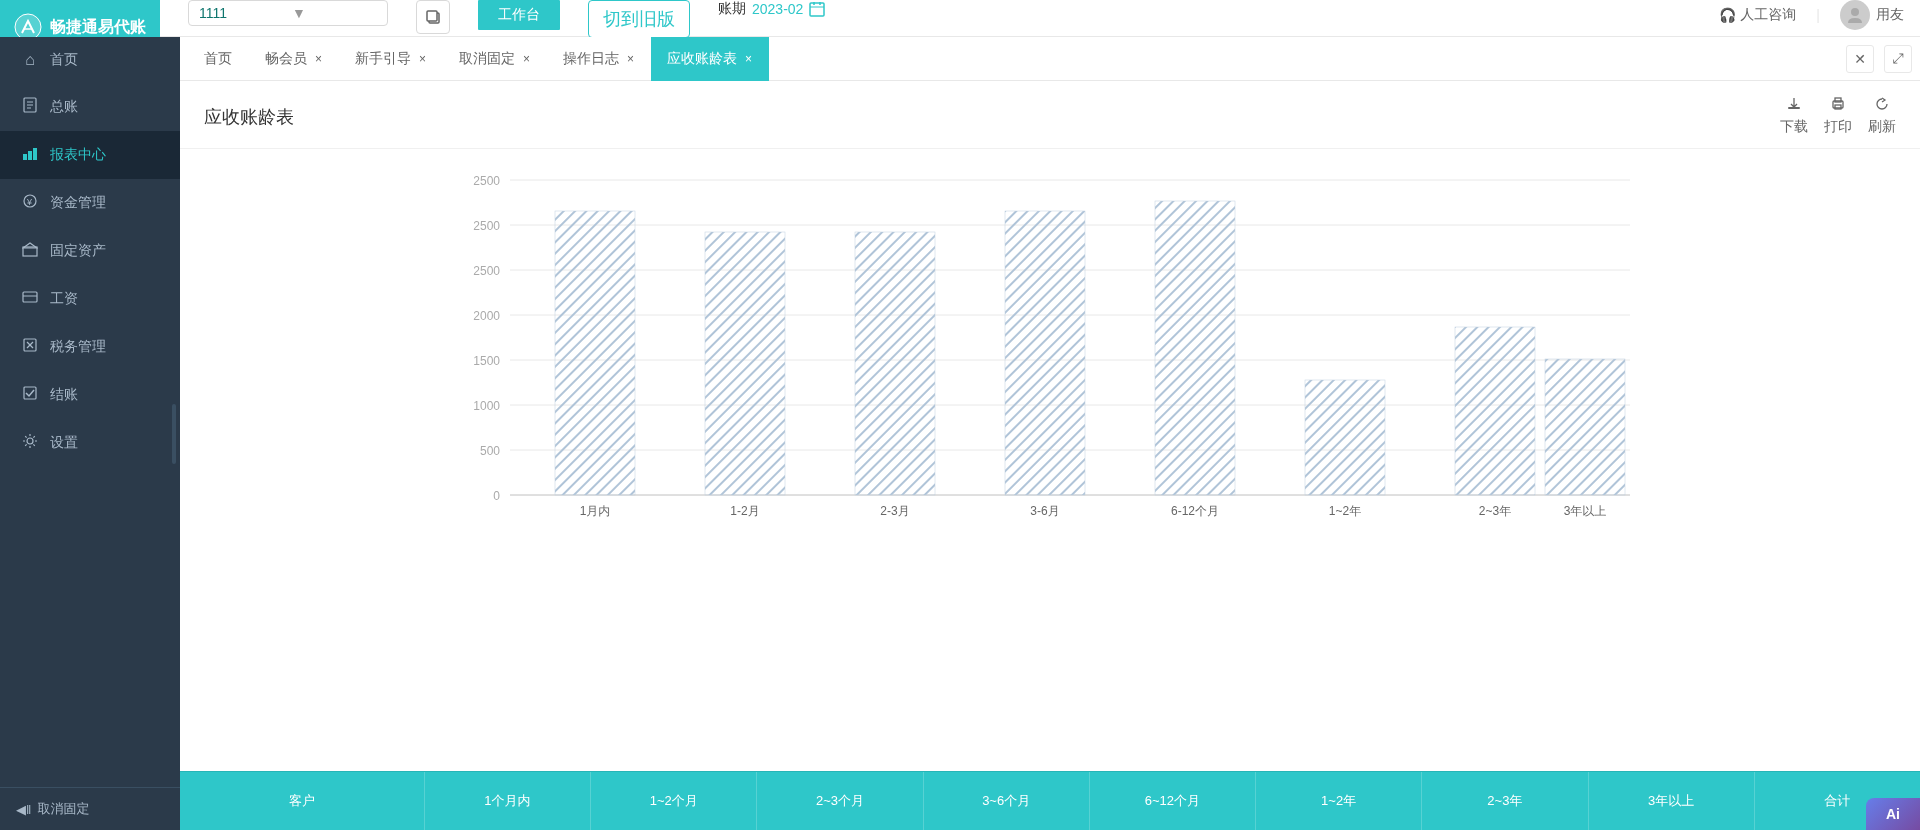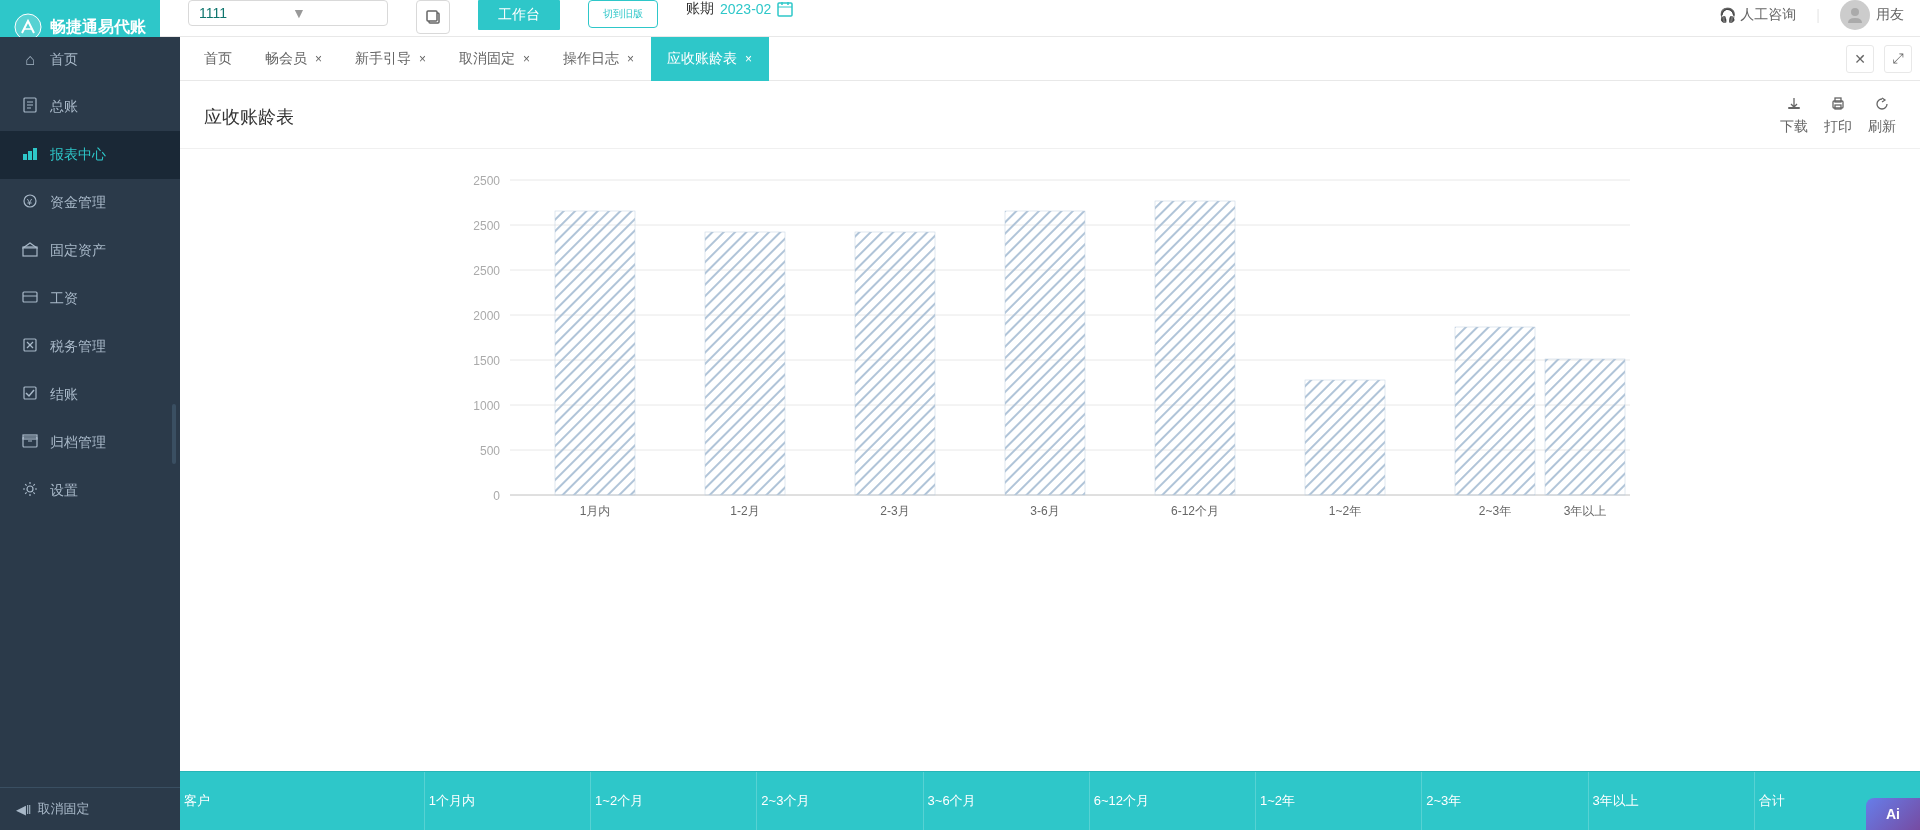--- a/index.html
+++ b/index.html
@@ -24,21 +24,21 @@
     .header-copy-btn {
       width: 34px; height: 34px; border: 1px solid #d9d9d9; border-radius: 4px;
       display: flex; align-items: center; justify-content: center; cursor: pointer; color: #666;
     }
     .header-workbench-btn {
       background: #2ec7c9; color: #fff; border: none; border-radius: 1px;
       padding: 6px 20px; cursor: pointer; font-size: 14px;
     }
     .header-switch-btn {
       border: 1px solid #2ec7c9; color: #2ec7c9; border-radius: 4px;
-      padding: 6px 14px; cursor: pointer; font-size: 10px; background: #fff;
+      padding: 6px 14px; cursor: pointer; font-size: 18px; background: #fff;
     }
     .header-period { display: flex; align-items: center; gap: 6px; color: #333; }
     .header-right { margin-left: auto; display: flex; align-items: center; gap: 20px; color: #666; cursor: pointer; }
     .header-right .consult { display: flex; align-items: center; gap: 4px; }
     .header-right .user { display: flex; align-items: center; gap: 6px; }
     .avatar { width: 30px; height: 30px; border-radius: 50%; background: #ccc; display: flex; align-items: center; justify-content: center; color: #fff; font-size: 12px; }
 
     
     .main-layout { display: flex; flex: 1; overflow: hidden; }
 
@@ -93,21 +93,21 @@
     .chart-area { flex: 1; padding: 16px 24px; min-height: 400px; }
     .chart-container { width: 100%; height: 380px; position: relative; }
     .chart-svg { width: 100%; height: 100%; }
 
     
     .table-header {
       background: #2ec7c9; display: flex; color: #fff; font-size: 13px; flex-shrink: 0;
       border-top: 1px solid #26b5b7; min-height: 40px;
     }
     .table-header-cell {
-      flex: 1; display: flex; align-items: center; 
+      flex: 1; display: flex; align-items: center; justify-content: center;
       padding: 20px 4px; border-right: 1px solid rgba(255,255,255,0.2); text-align: center;
     }
     .table-header-cell:first-child { flex: 1.5; }
     .table-header-cell:last-child { border-right: none; }
 
     
     .ai-badge {
       position: fixed; bottom: 0; right: 0; background: linear-gradient(135deg, #667eea 0%, #764ba2 100%);
       color: #fff; padding: 8px 20px; font-size: 14px; font-weight: bold; border-radius: 8px 0 0 0;
       cursor: pointer;
@@ -233,30 +233,20 @@
       <span class="label">税务管理</span>
     </div>
     <div class="sidebar-item">
       <span class="icon">
         <svg width="16" height="16" viewBox="0 0 16 16">
             <rect x="2" y="2" width="12" height="12" rx="1" fill="none" stroke="#a8b8c8" stroke-width="1.2"></rect>
             <polyline points="4,8 7,11 12,5" stroke="#a8b8c8" stroke-width="1.5" fill="none"></polyline>
           </svg>
       </span>
       <span class="label">结账</span>
-    </div>
-    <div class="sidebar-item">
-      <span class="icon">
-        <svg width="16" height="16" viewBox="0 0 16 16">
-            <rect x="1" y="4" width="14" height="10" rx="1" fill="none" stroke="#a8b8c8" stroke-width="1.2"></rect>
-            <rect x="1" y="2" width="14" height="4" rx="0" fill="none" stroke="#a8b8c8" stroke-width="1.2"></rect>
-            <line x1="6" y1="8" x2="10" y2="8" stroke="#a8b8c8" stroke-width="1"></line>
-          </svg>
-      </span>
-      <span class="label">归档管理</span>
     </div>
     <div class="sidebar-item">
       <span class="icon">
         <svg width="16" height="16" viewBox="0 0 16 16">
             <circle cx="8" cy="8" r="3" fill="none" stroke="#a8b8c8" stroke-width="1.2"></circle>
             <path d="M8 1 L8 3 M8 13 L8 15 M1 8 L3 8 M13 8 L15 8 M3.2 3.2 L4.6 4.6 M11.4 11.4 L12.8 12.8 M12.8 3.2 L11.4 4.6 M4.6 11.4 L3.2 12.8" stroke="#a8b8c8" stroke-width="1.2"></path>
           </svg>
       </span>
       <span class="label">设置</span>
     </div>

